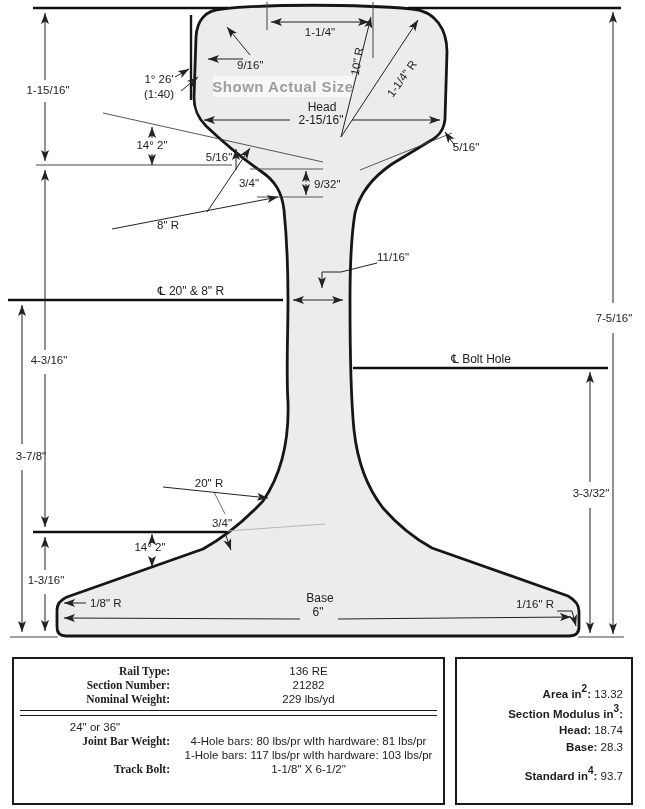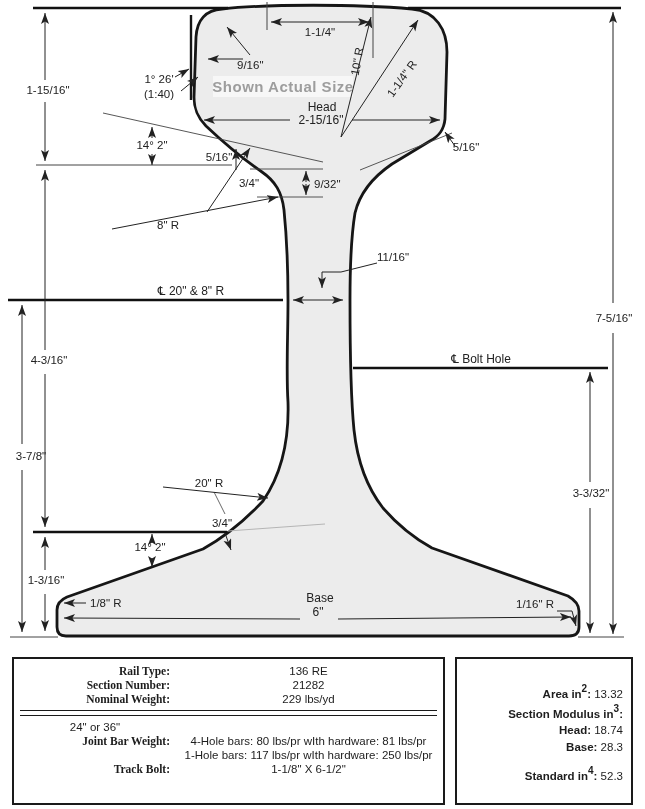--- a/index.html
+++ b/index.html
@@ -187,21 +187,21 @@
   <div class="sep"></div>
   <div class="spec-row">
     <span class="val">24" or 36"</span>
   </div>
   <div class="spec-row">
     <span class="lbl">Joint Bar Weight:</span>
     <span class="val"><b>4-Hole bars:</b> <span>80 lbs/pr</span> <b>wIth hardware:</b> <span>81 lbs/pr</span></span>
   </div>
   <div class="spec-row">
     <span class="lbl"></span>
-    <span class="val"><b>1-Hole bars:</b> <span>117 lbs/pr</span> <b>wIth hardware:</b> <span>250 lbs/pr</span></span>
+    <span class="val"><b>1-Hole bars:</b> <span>117 lbs/pr</span> <b>wIth hardware:</b> <span>103 lbs/pr</span></span>
   </div>
   <div class="spec-row">
     <span class="lbl">Track Bolt:</span>
     <span class="val">1-1/8" X 6-1/2"</span>
   </div>
 </div>
 
 
 <div class="spec-box right">
   <div class="prop-line">
@@ -215,17 +215,17 @@
     <span>Head:</span>
     <span class="v">18.74</span>
   </div>
   <div class="prop-line prop-indent">
     <span>Base:</span>
     <span class="v">28.3</span>
   </div>
   <div class="prop-gap"></div>
   <div class="prop-line">
     <span>Standard in</span><sup>4</sup><span>:</span>
-    <span class="v">52.3</span>
+    <span class="v">93.7</span>
   </div>
 </div>
 
 </div>
 
 </body></html>

